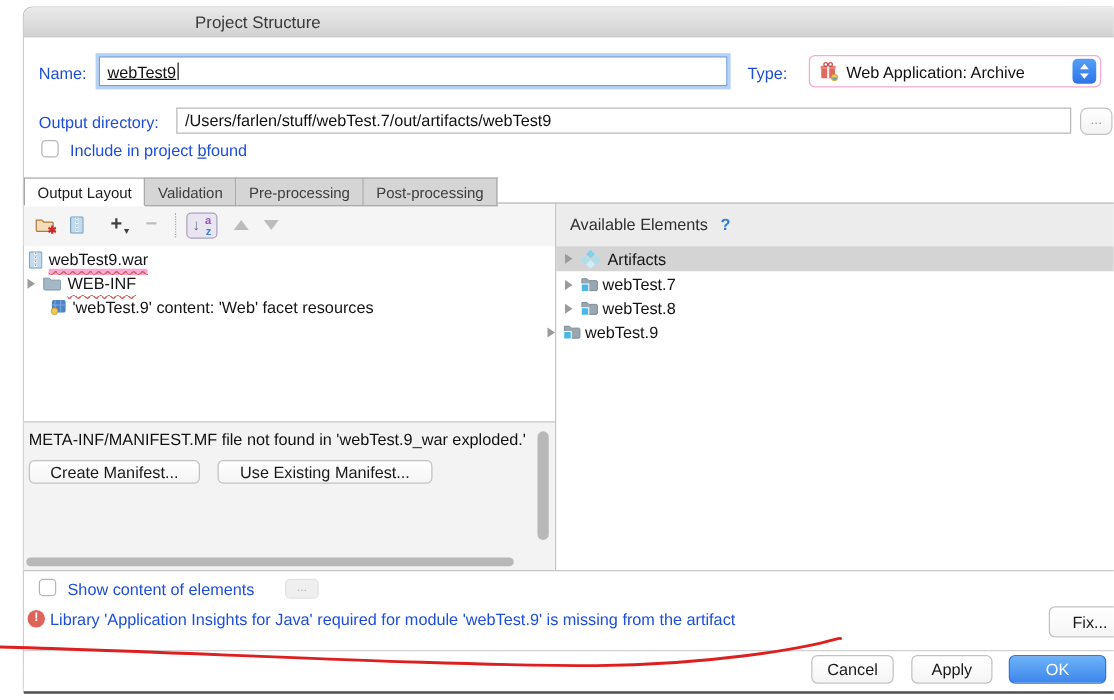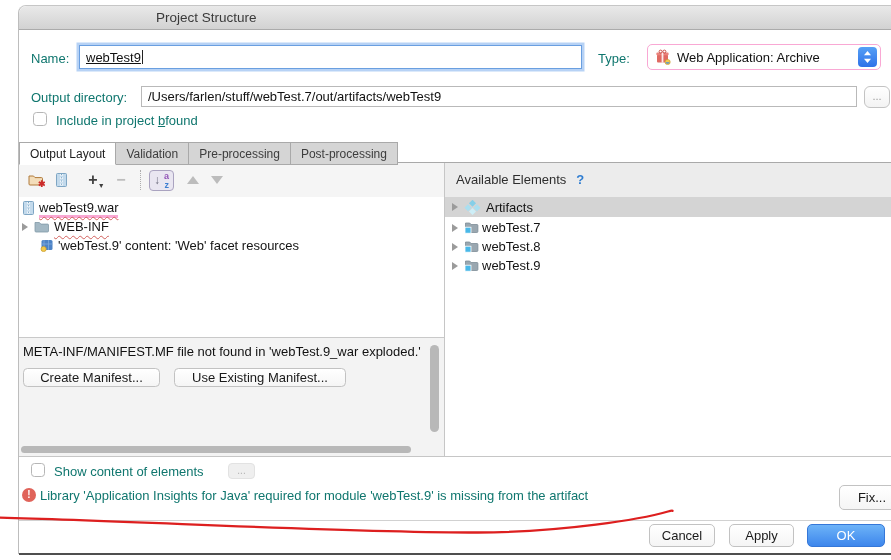--- a/index.html
+++ b/index.html
@@ -7,21 +7,21 @@
   #page { position:relative; width:891px; height:560px; background:#fff; }
 
   #dialog { position:absolute; left:18px; top:5px; width:873px; height:549px; background:#fff;
             border-left:1px solid #bdbdbd; border-top:1px solid #c6c6c6; border-radius:8px 0 0 0; }
 
   .titlebar { position:absolute; left:0; top:0; width:873px; height:24px;
               background:linear-gradient(#e9e9e9,#d2d2d2); border-bottom:1px solid #ababab;
               border-radius:8px 0 0 0; }
   .titlebar .title { position:absolute; left:137px; top:0; line-height:24px; font-size:13.5px; color:#3a3a3a; }
 
-  .label { position:absolute; font-size:13px; color:#0f766e; }
+  .label { position:absolute; font-size:13px; color:#1d4ed8; }
 
   .field { position:absolute; background:#fff; border:1px solid #b9b9b9; font-size:13px; color:#111;
            padding:0 0 0 6px; display:flex; align-items:center; white-space:nowrap; overflow:hidden; }
   .field.focused { border:1px solid #6a9fe0; box-shadow:0 0 0 2.5px rgba(96,156,232,.45);text-decoration:underline; }
   .caret { display:inline-block; width:1px; height:14px; background:#222; margin-left:1px; }
 
   .select { position:absolute; left:628px; top:38px; width:234px; height:26px; background:#fff;
             border:1px solid #f9a8d4; border-radius:5px; display:flex; align-items:center; font-size:13px; color:#111; }
   .select .sel-icon { margin:0 6px 0 7px; width:16px; height:16px; flex:0 0 16px; }
   .select .stepper { position:absolute; right:3px; top:2px; width:19px; height:20px; border-radius:4px;
@@ -57,21 +57,21 @@
   .sort-btn .z { position:absolute; right:4px; bottom:0px; font-size:9px; font-weight:bold; color:#3f7fd1; }
   .tri-up { width:0; height:0; border-bottom:8px solid #bcbcbc; border-left:6px solid transparent; border-right:6px solid transparent; }
   .tri-down { width:0; height:0; border-top:8px solid #bcbcbc; border-left:6px solid transparent; border-right:6px solid transparent; }
 
   .avail-header { position:absolute; left:437px; top:157px; height:34px; line-height:34px; font-size:13px; color:#2e2e2e; }
   .help-q { color:#2f7dd1; font-weight:bold; margin-left:10px; }
 
   .tree-row { position:absolute; height:19px; display:flex; align-items:center; font-size:13px; color:#141414; white-space:nowrap; }
   .expander { width:0; height:0; border-left:6px solid #9b9b9b; border-top:4.5px solid transparent; border-bottom:4.5px solid transparent; margin-right:6px; }
   .err-wavy { text-decoration:underline wavy #d2605c 1px; text-underline-offset:4px; }
-  .root-link { border-bottom:3px solid #f9a8d4; }
+  .root-link { border-bottom:5px solid #f9a8d4; }
   .sel-row { position:absolute; left:426px; top:191px; width:447px; height:20px; background:#d4d4d4; }
 
   .manifest { position:absolute; left:0; top:331px; width:425px; height:119px; background:#f3f3f3; border-top:1px solid #c9c9c9; }
   .manifest .msg { position:absolute; left:4px; top:6px; width:406px; font-size:13px; color:#111; white-space:nowrap; overflow:hidden; }
   .btn { background:linear-gradient(#fff,#f5f5f5); border:1px solid #c2c2c2; border-radius:4.5px;
          font-size:13px; color:#1a1a1a; text-align:center; font-family:"Liberation Sans",sans-serif; }
   .manifest .btn { position:absolute; top:30px; height:19px; }
   .vscroll { position:absolute; left:411px; top:7px; width:9px; height:87px; background:#b8b8b8; border-radius:5px; }
   .hscroll { position:absolute; left:2px; top:108px; width:390px; height:7px; background:#b8b8b8; border-radius:4px; }
 
@@ -243,21 +243,21 @@
     <div class="tree-row" style="left:433px; top:231px;">
       <span class="expander"></span>
       <span style="margin-right:3px; display:inline-flex;">
         <svg width="15" height="13" viewBox="0 0 15 13">
           <path d="M1.5 2 h4.2 l1.4 1.5 H13 a0.9 0.9 0 0 1 0.9 0.9 V10.5 a1 1 0 0 1 -1 1 H2.5 a1 1 0 0 1 -1 -1 Z" fill="#9aa7b0" stroke="#7e8d97" stroke-width="0.8"></path>
           <rect x="1" y="6.2" width="6" height="6" fill="#49b8e8" stroke="#fff" stroke-width="0.8"></rect>
         </svg>
       </span>
       <span>webTest.8</span>
     </div>
-    <div class="tree-row" style="left:433px; top:250px;">
+    <div class="tree-row" style="left:419px; top:250px;">
       <span class="expander"></span>
       <span style="margin-right:3px; display:inline-flex;">
         <svg width="15" height="13" viewBox="0 0 15 13">
           <path d="M1.5 2 h4.2 l1.4 1.5 H13 a0.9 0.9 0 0 1 0.9 0.9 V10.5 a1 1 0 0 1 -1 1 H2.5 a1 1 0 0 1 -1 -1 Z" fill="#9aa7b0" stroke="#7e8d97" stroke-width="0.8"></path>
           <rect x="1" y="6.2" width="6" height="6" fill="#49b8e8" stroke="#fff" stroke-width="0.8"></rect>
         </svg>
       </span>
       <span>webTest.9</span>
     </div>
 

